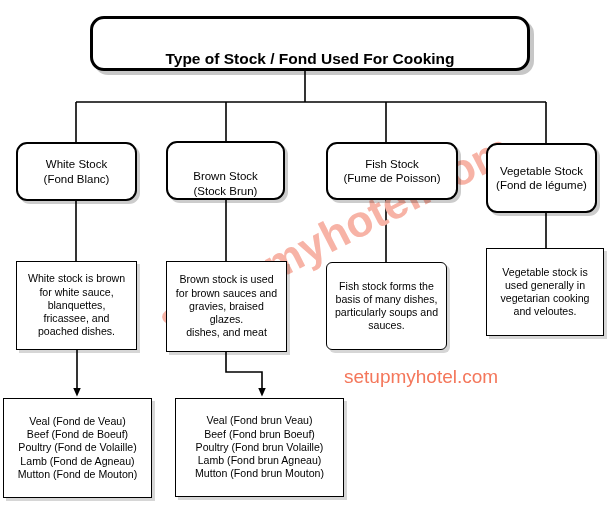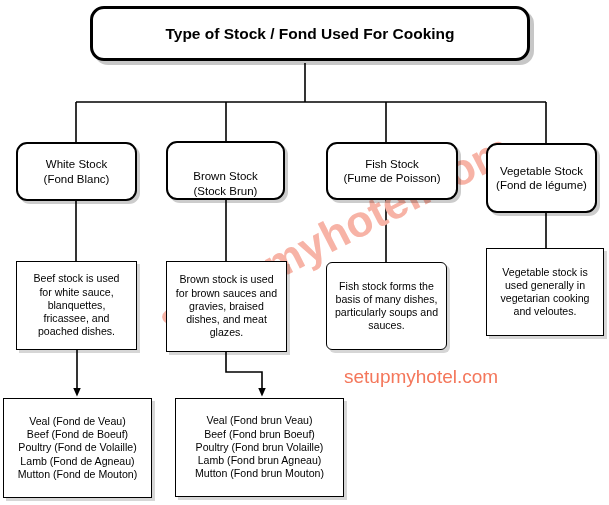--- a/index.html
+++ b/index.html
@@ -87,21 +87,21 @@
 
       <path d="M77,350 L77,392"></path>
 
       <path d="M226,352 L226,372 L262,372 L262,392"></path>
     </g>
   </svg>
 
   <div class="wm-diag" style="color: rgb(247, 179, 166);">setupmyhotel.com</div>
   <div class="wm-flat" style="color: rgb(244, 119, 91);">setupmyhotel.com</div>
 
-  <div class="node title-node" style="left:90px;top:6px;width:440px;height:55px;">
+  <div class="node title-node" style="left:90px;top:16px;width:440px;height:55px;align-items:flex-end;">
     <div class="lines">
       <span>Type of Stock / Fond Used For Cooking</span>
     </div>
   </div>
 
   <div class="node cat-node" style="left:16px;top:142px;width:121px;height:59px;justify-content:flex-end;">
     <div class="lines">
       <span>White Stock</span>
       <span>(Fond Blanc)</span>
     </div>
@@ -123,35 +123,35 @@
 
   <div class="node cat-node" style="left:486px;top:143px;width:111px;height:70px;">
     <div class="lines">
       <span>Vegetable Stock</span>
       <span>(Fond de légume)</span>
     </div>
   </div>
 
   <div class="node desc-node" style="left:16px;top:261px;width:121px;height:89px;">
     <div class="lines">
-      <span>Beef stock is used</span>
+      <span>White stock is brown</span>
       <span>for white sauce,</span>
       <span>blanquettes,</span>
       <span>fricassee, and</span>
       <span>poached dishes.</span>
     </div>
   </div>
 
   <div class="node desc-node" style="left:166px;top:261px;width:121px;height:91px;align-items:center;">
     <div class="lines">
       <span>Brown stock is used</span>
       <span>for brown sauces and</span>
       <span>gravies, braised</span>
+      <span>glazes.</span>
       <span>dishes, and meat</span>
-      <span>glazes.</span>
     </div>
   </div>
 
   <div class="node desc-node" style="left:326px;top:262px;width:121px;height:88px;border-radius:6px;">
     <div class="lines">
       <span>Fish stock forms the</span>
       <span>basis of many dishes,</span>
       <span>particularly soups and</span>
       <span>sauces.</span>
     </div>

